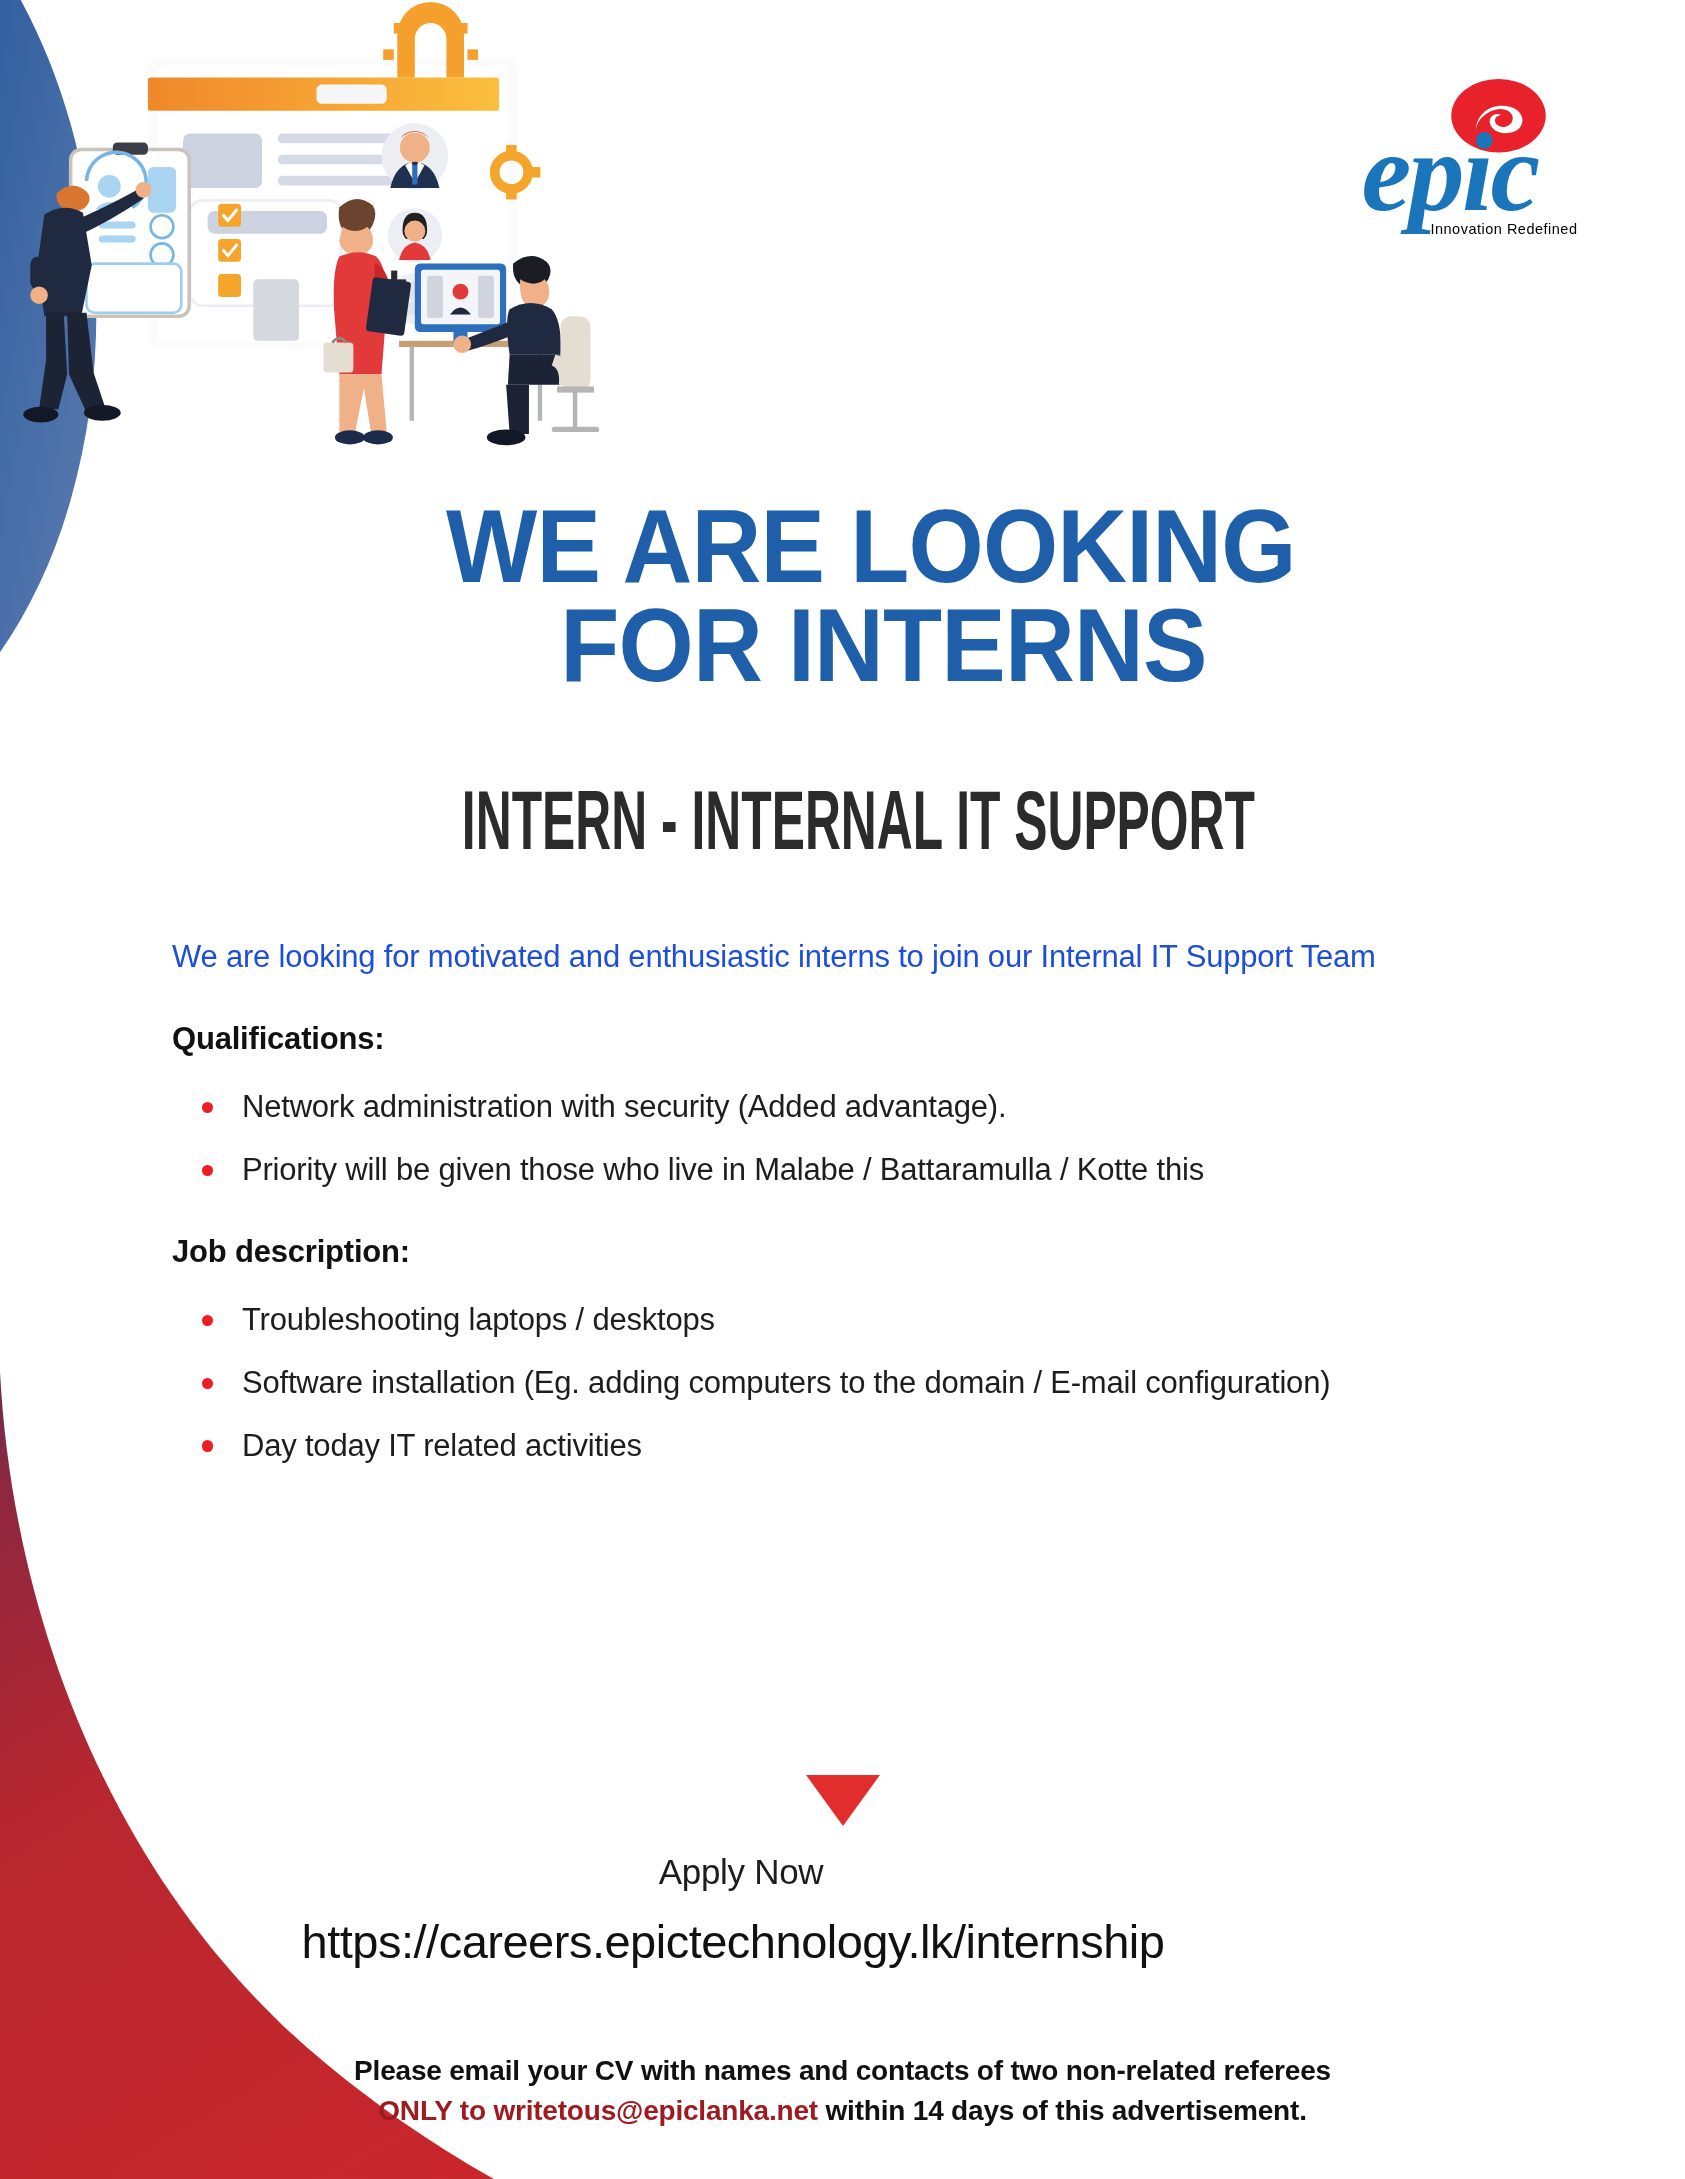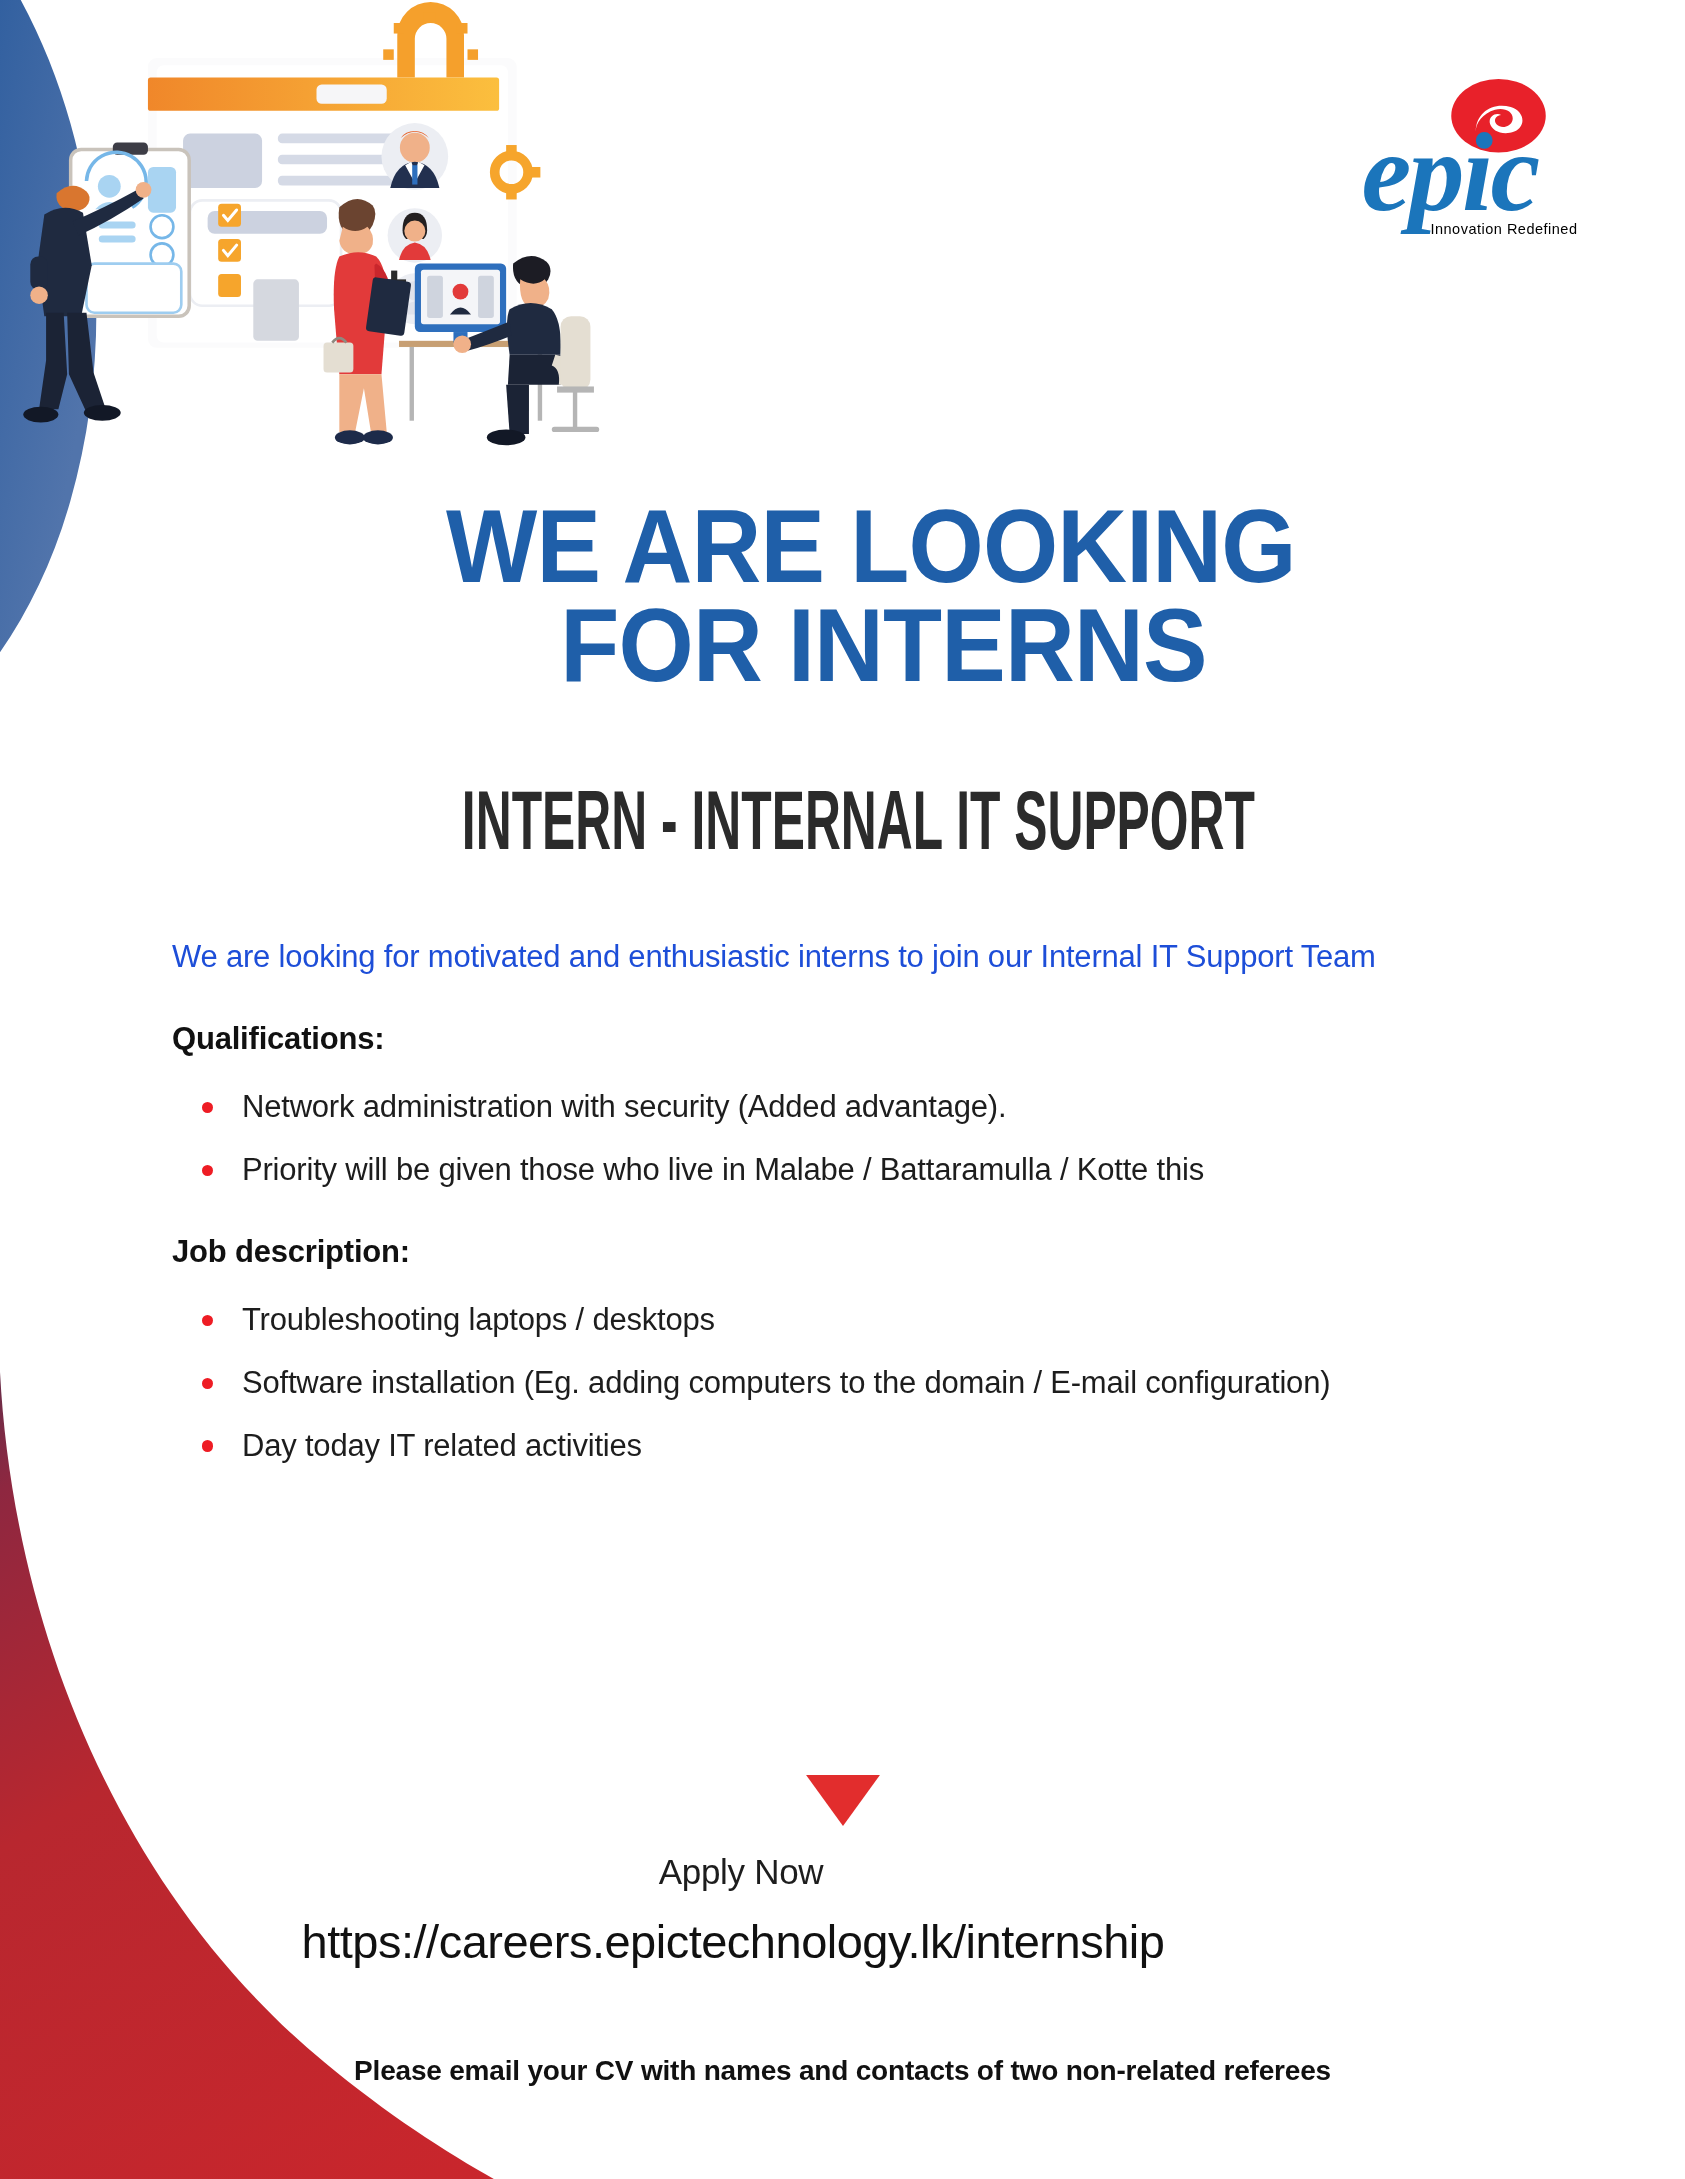--- a/index.html
+++ b/index.html
@@ -318,16 +318,17 @@
   <div id="apply-arrow">
     <svg width="74" height="51" viewBox="0 0 84 58">
       <polygon points="0,0 84,0 42,58" fill="#e22d2d"></polygon>
     </svg>
   </div>
   <div id="apply-now">Apply Now</div>
   <a id="apply-url" href="#" style="text-decoration:none;">https://careers.epictechnology.lk/internship</a>
 
   <div id="footer">
     <div>Please email your CV with names and contacts of two non-related referees</div>
+    <div><span class="email-part">ONLY to </span><span class="email-part">writetous@epiclanka.net</span><span> within 14 days of this advertisement.</span></div>
   </div>
 
 </div>
 
 
 </body></html>

